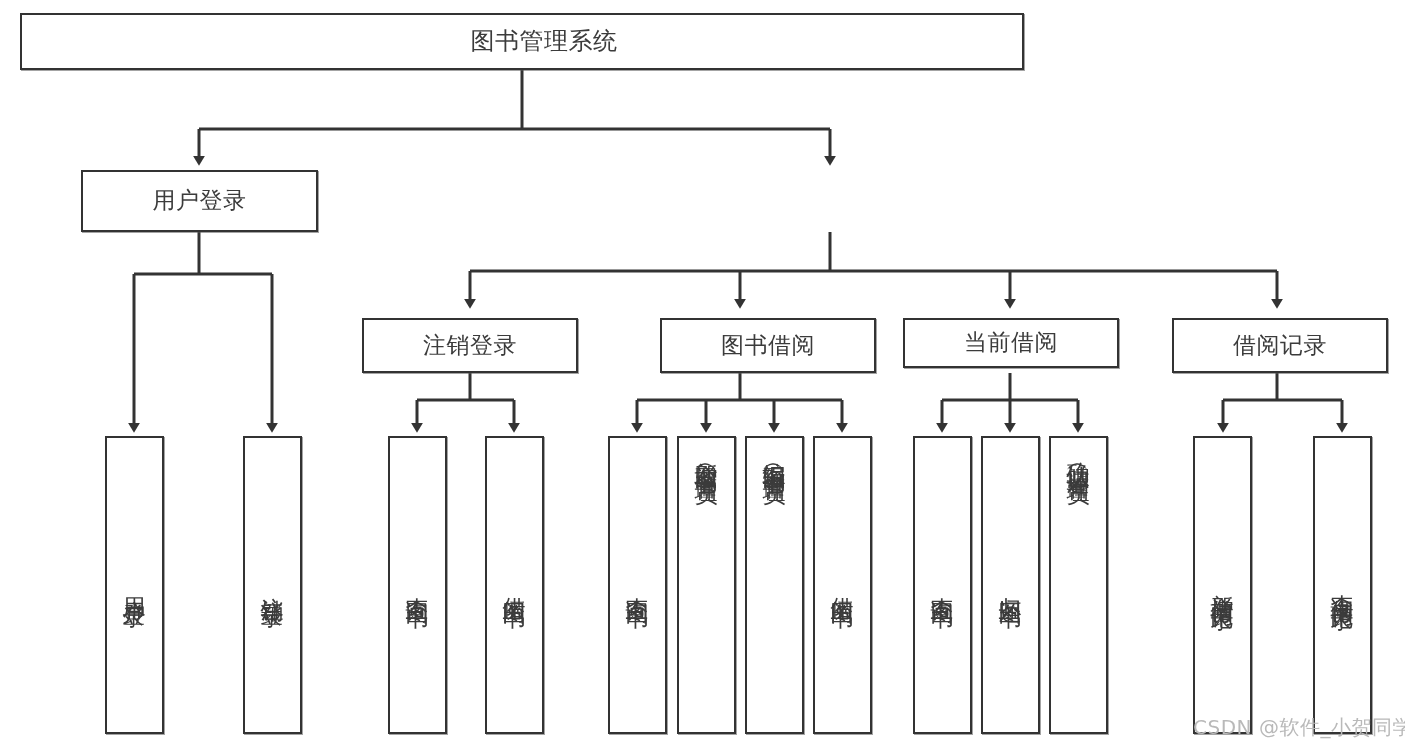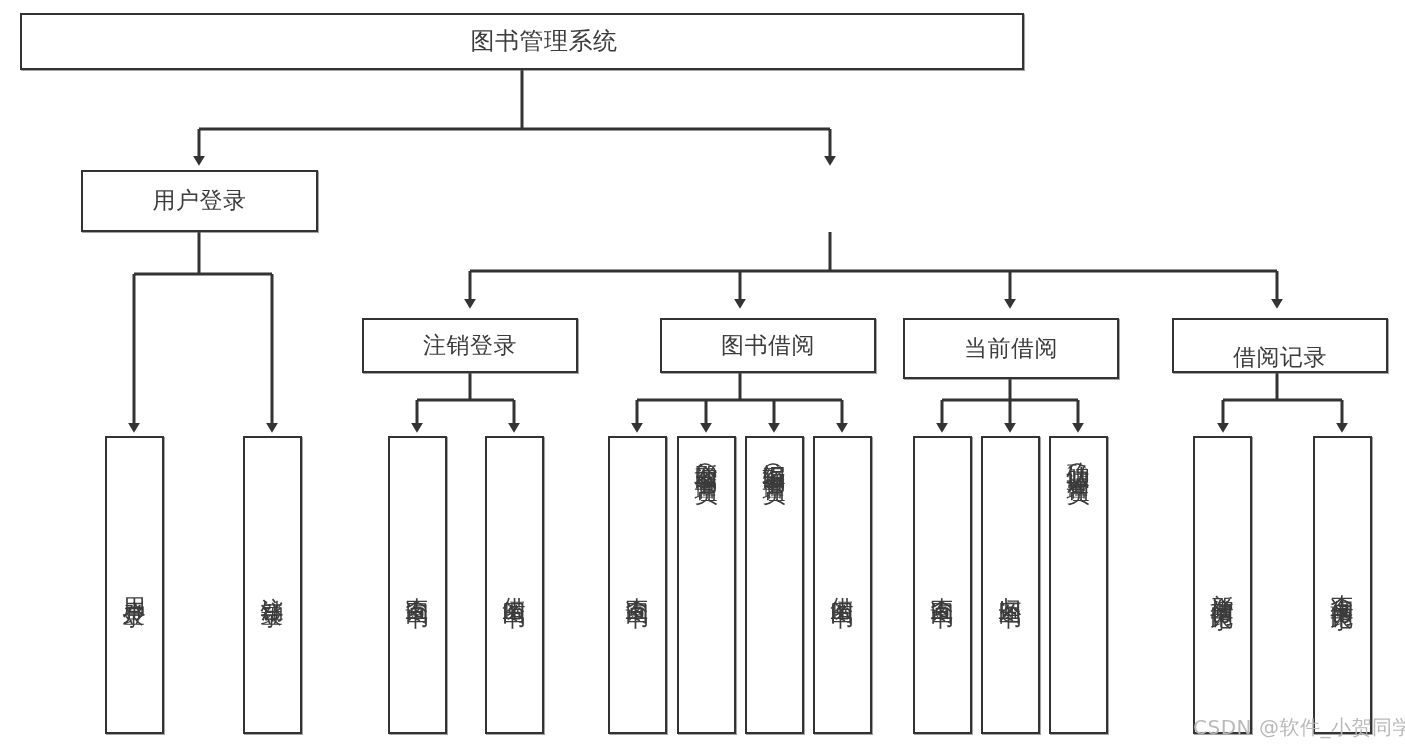--- a/index.html
+++ b/index.html
@@ -144,25 +144,25 @@
 
 
   <div class="node horiz" style="left:362px; top:318px; width:216px; height:55px;">
     <span class="node-label">注销登录</span>
   </div>
 
   <div class="node horiz" style="left:632px; top:318px; width:216px; height:55px;margin-left:28px;">
     <span class="node-label">图书借阅</span>
   </div>
 
-  <div class="node horiz" style="left:903px; top:318px; width:216px; height:61px;">
+  <div class="node horiz" style="left:903px; top:318px; width:216px; height:50px;">
     <span class="node-label">当前借阅</span>
   </div>
 
-  <div class="node horiz" style="left:1172px; top:318px; width:216px; height:55px;align-items:flex-end;">
+  <div class="node horiz" style="left:1172px; top:318px; width:216px; height:55px;">
     <span class="node-label">借阅记录</span>
   </div>
 
   <div class="node vert centered" style="left:105px; top:436px; width:59px; height:298px;">
     <span class="node-label">用户登录</span>
   </div>
 
   <div class="node vert centered" style="left:243px; top:436px; width:59px; height:298px;">
     <span class="node-label">注销登录</span>
   </div>

